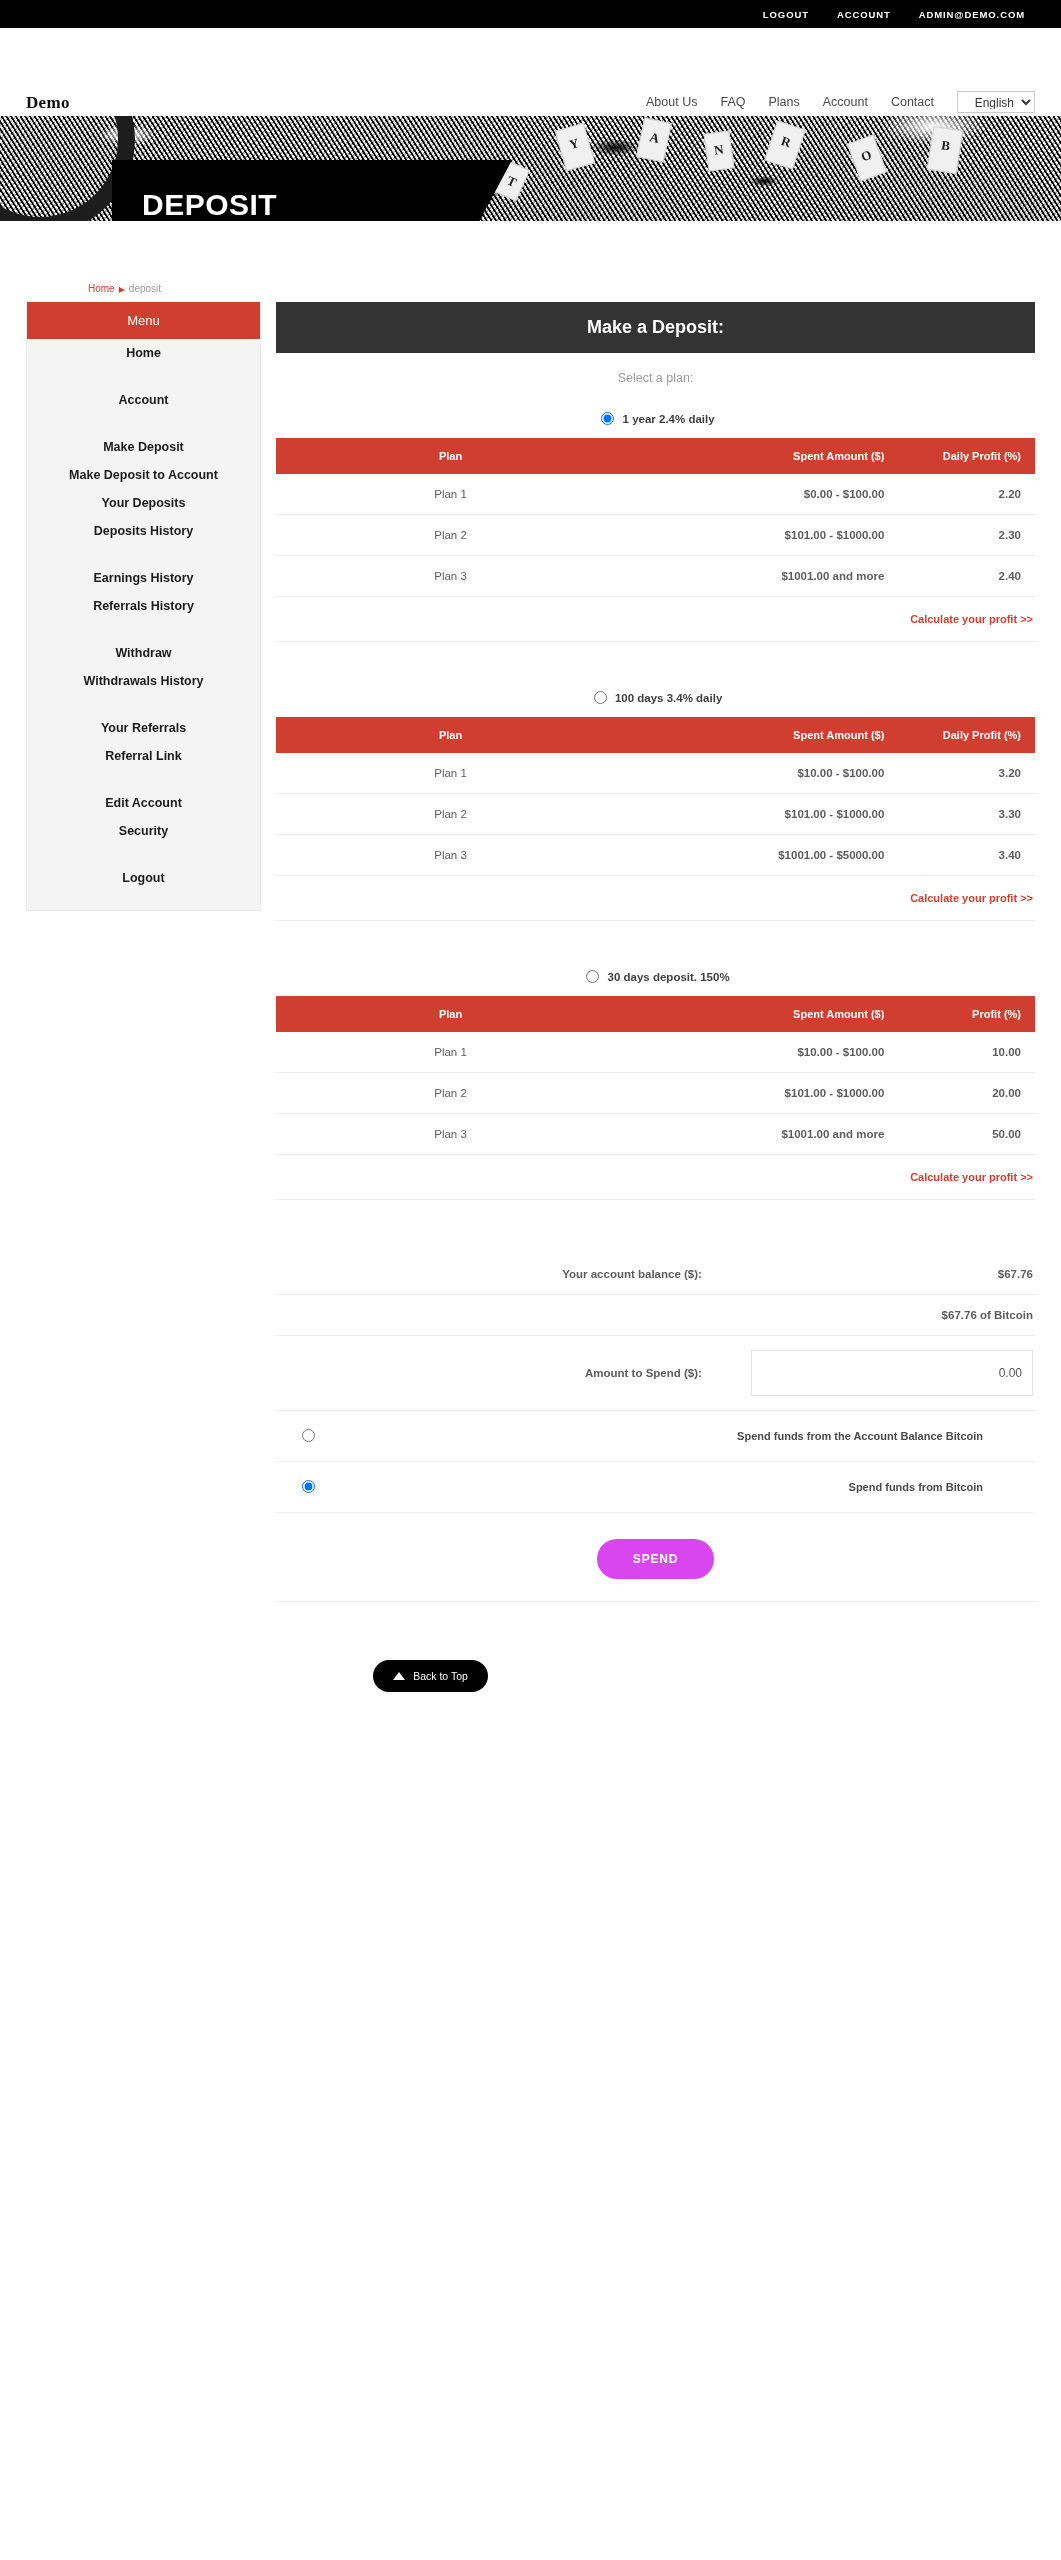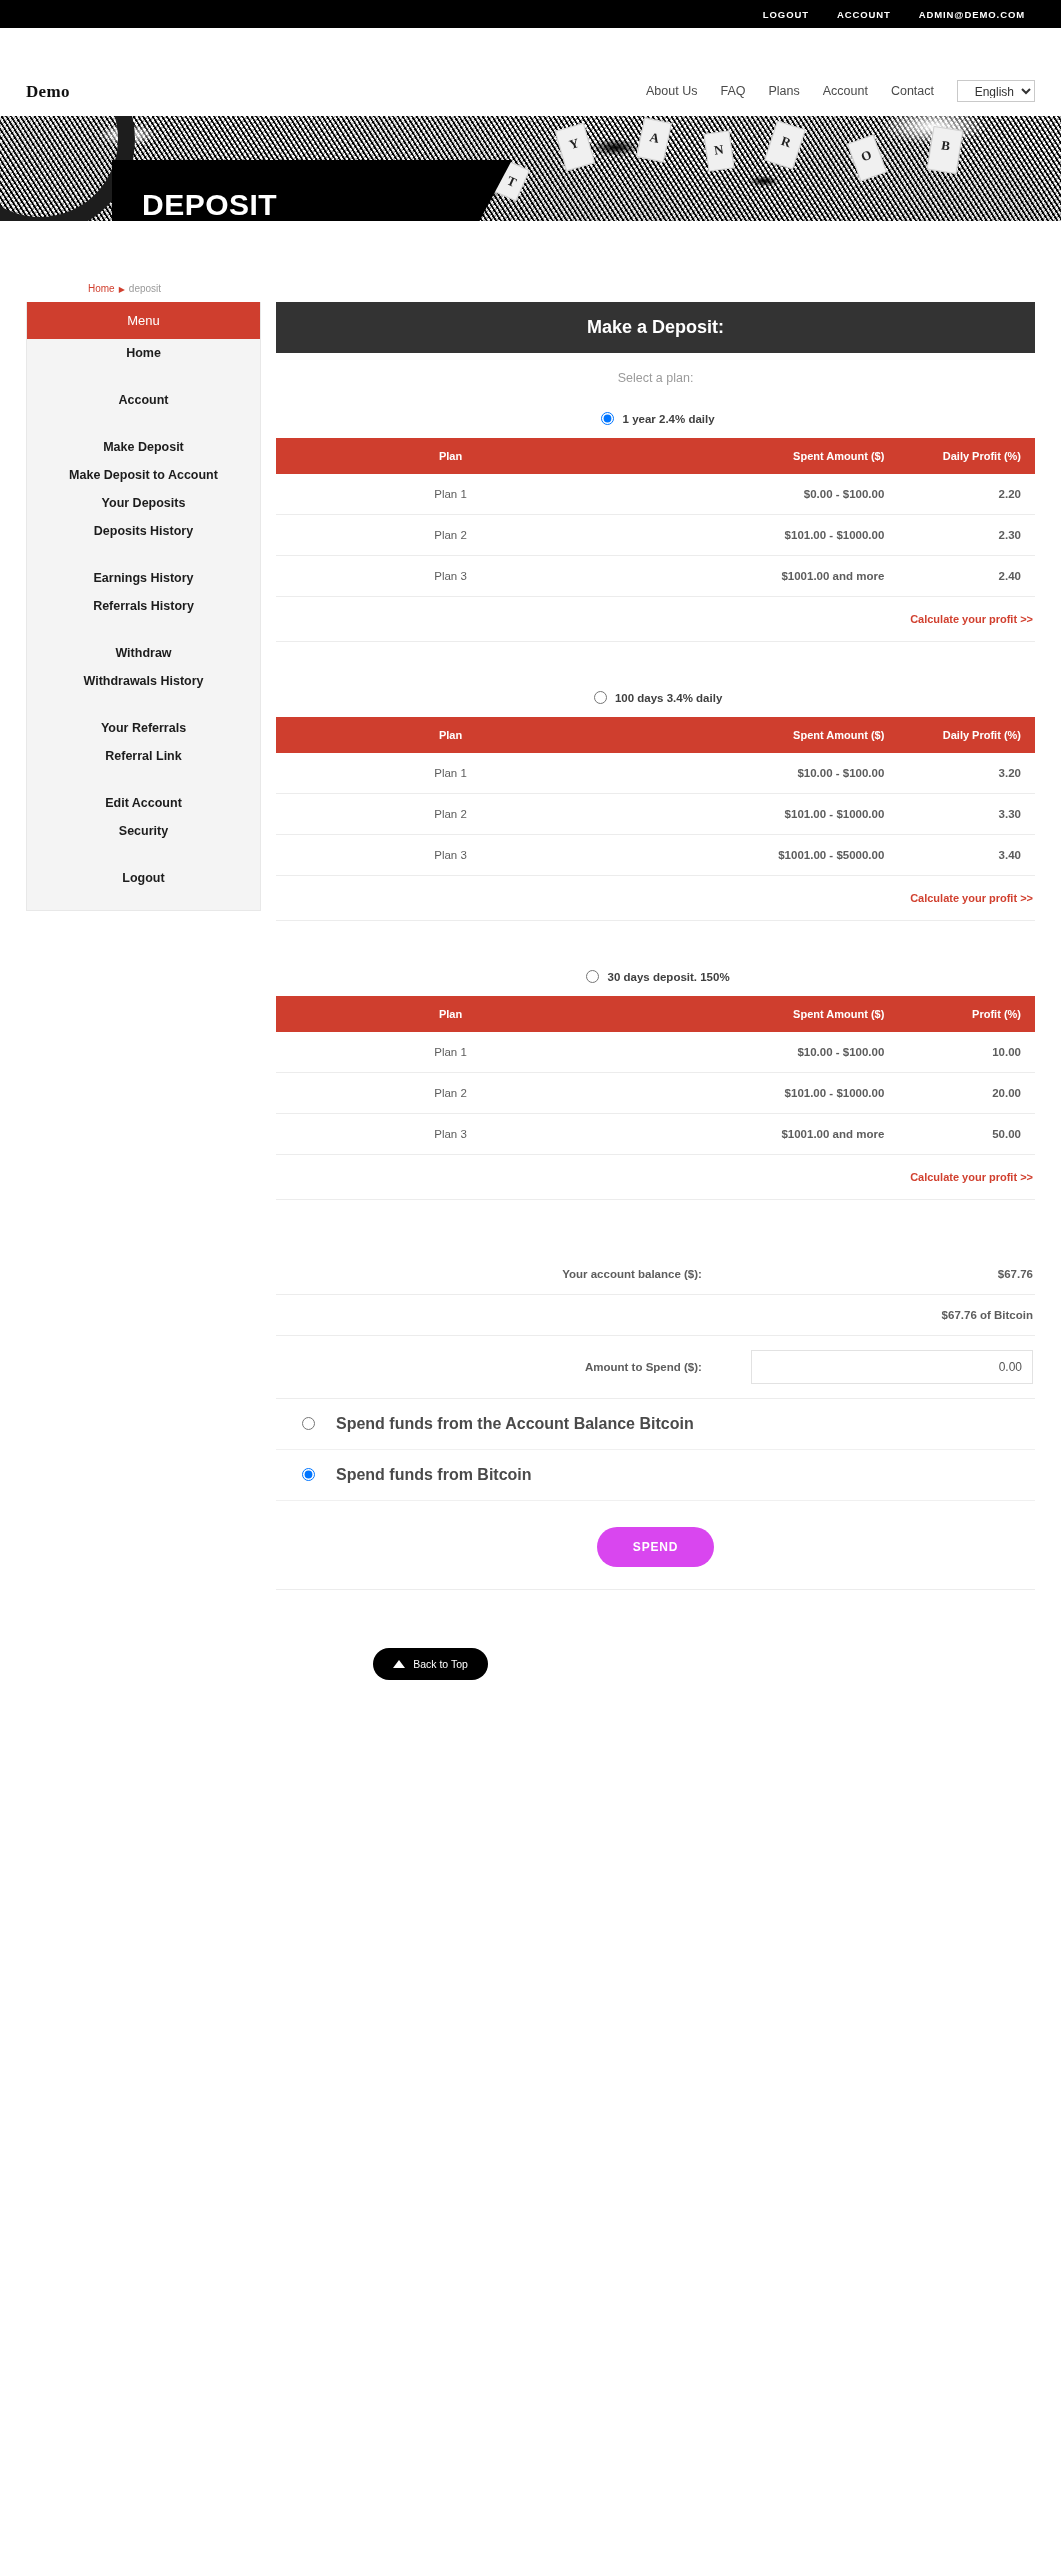--- a/index.html
+++ b/index.html
@@ -31,21 +31,21 @@
     text-transform:uppercase;
     white-space:nowrap;
   }
 
   
   .header {
     height:88px;
     background:#fff;
     display:flex;
     align-items:flex-end;
-    padding:0 26px 14px 26px;
+    padding:0 26px 3px 26px;
     justify-content:space-between;
     border-radius:31px;
   }
   .logo {
     font-family:"Liberation Serif", serif;
     font-weight:bold;
     font-size:17px;
     color:#111;
     letter-spacing:0.3px;
   }
@@ -278,41 +278,41 @@
   .frm-value {
     flex:1;
     text-align:right;
     font-size:11.5px;
     font-weight:bold;
     color:#5d5d5d;
   }
   .frm-row.bitcoin .frm-label { width:auto; flex:1; }
   .amount-input {
     width:282px;
-    height:34px;
+    height:46px;
     border:1px solid #e2e2e2;
     background:#fff;
     text-align:right;
     padding:0 10px;
     font-size:12px;
     color:#555;
     font-family:"Liberation Sans", sans-serif;
     margin-left:auto;
   }
   .spend-row {
     display:flex;
     align-items:center;
     border-bottom:1px solid #f0f0f0;
     padding:15px 2px;
   }
   .spend-row .rad { width:58px; text-align:center; }
   .spend-row .lbl {
     flex:1;
-    text-align:left;
-    font-size:16px;
+    text-align:right;
+    font-size:11px;
     font-weight:bold;
     color:#4a4a4a;
     padding-right:50px;
   }
   .btn-row { text-align:center; padding:26px 0 22px; border-bottom:1px solid #ececec; }
   .spend-btn {
     background:#d946ef;
     color:#fff;
     border:none;
     border-radius:22px;

